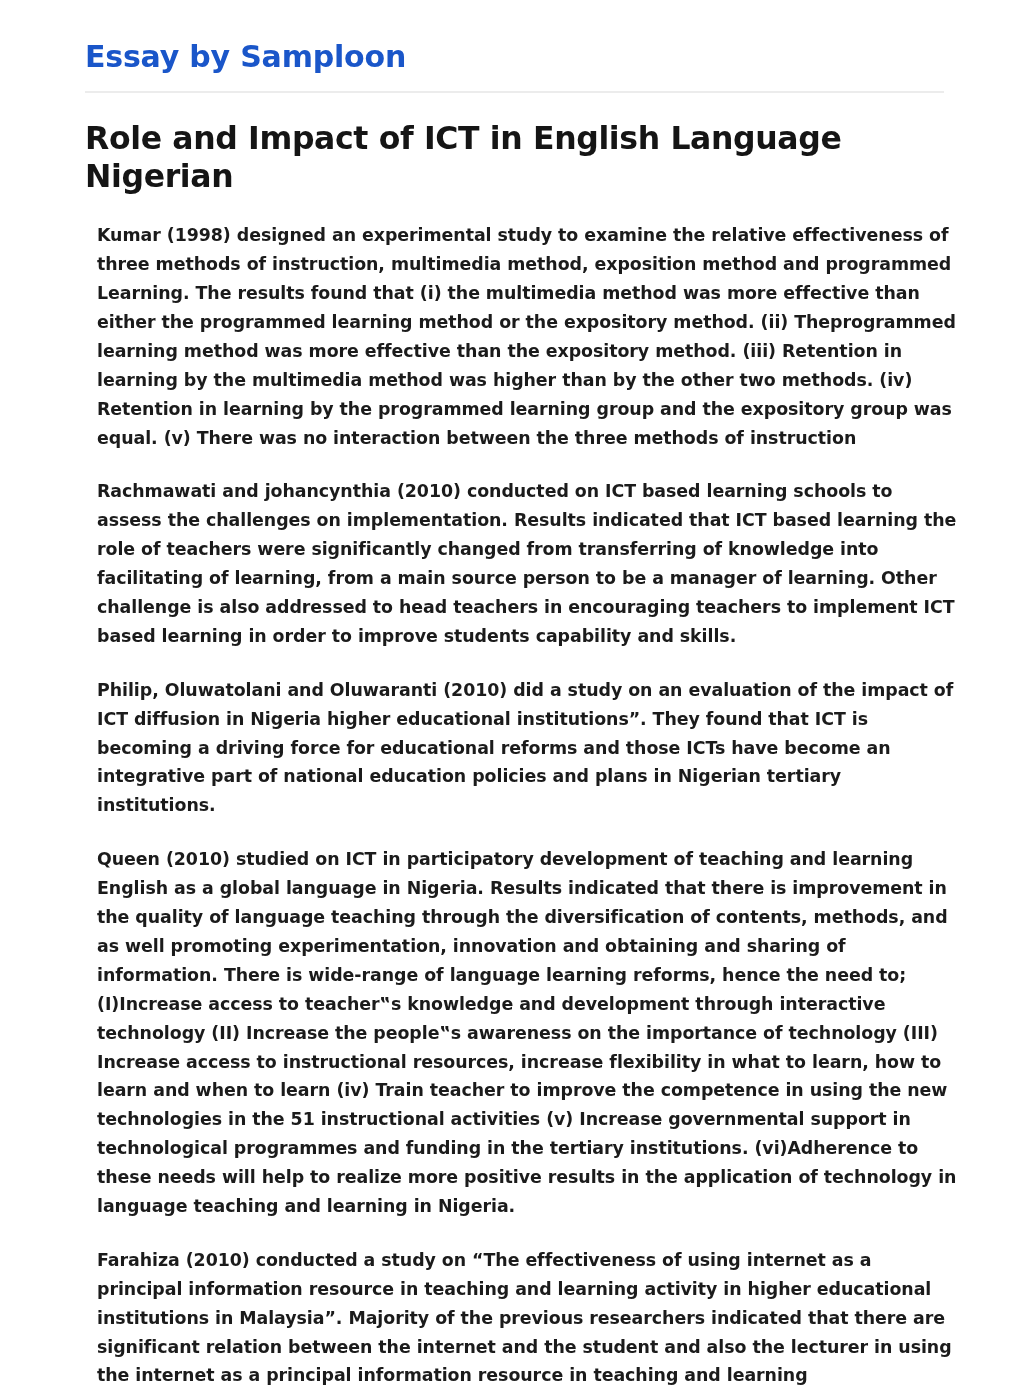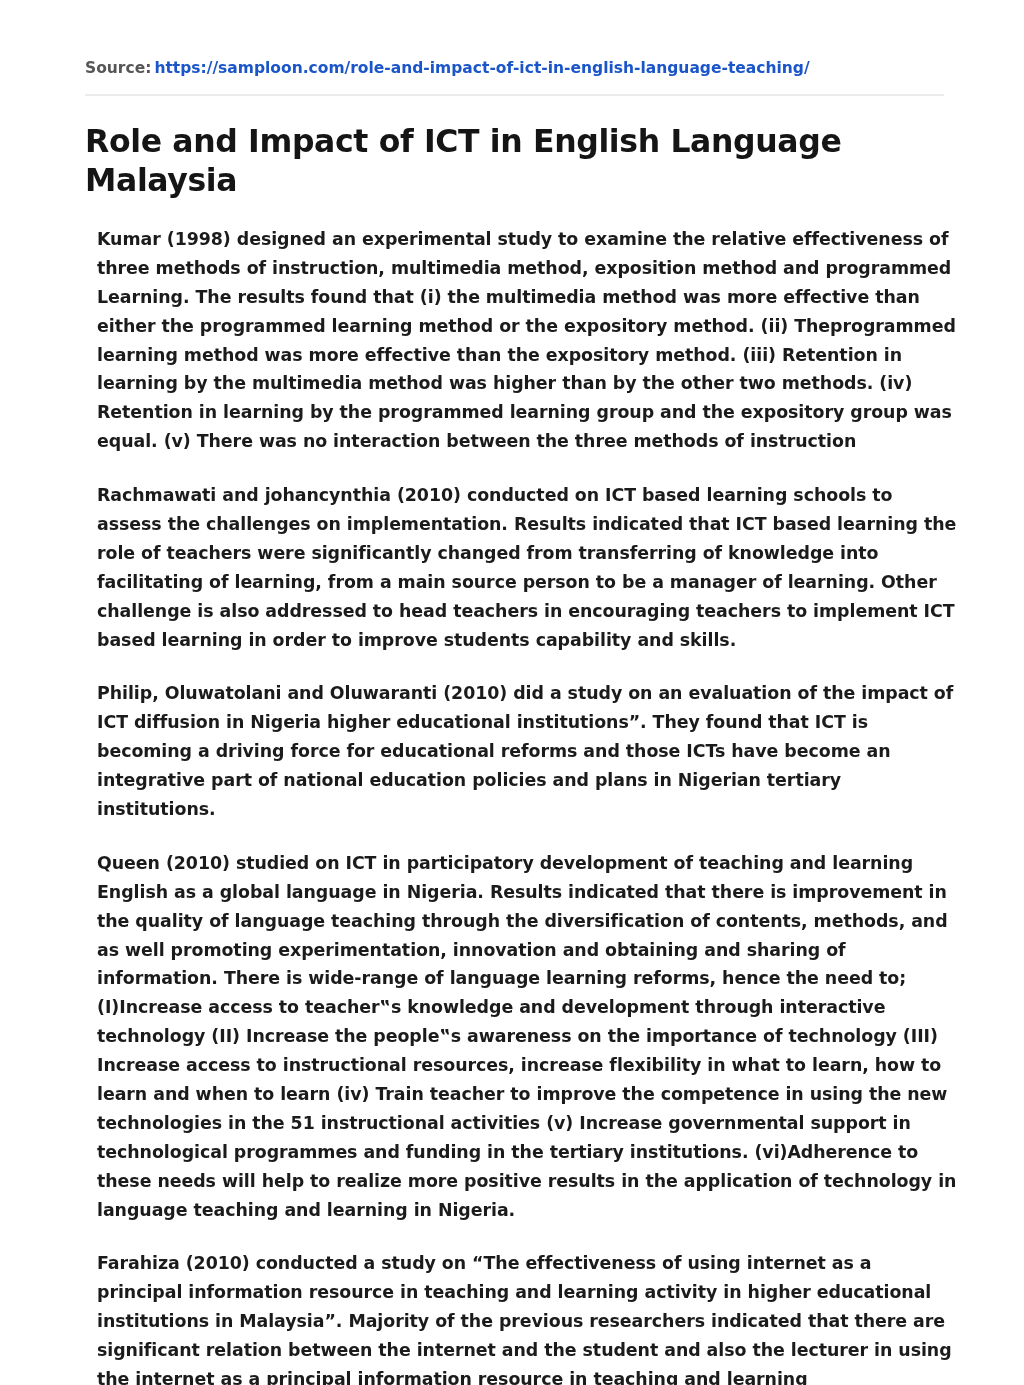--- a/index.html
+++ b/index.html
@@ -95,29 +95,27 @@
   }
   .article p:last-child { margin-bottom: 0; }
 </style>
 </head>
 <body>
 
 <div class="page">
   <div class="inner">
 
     <header>
+      <div class="site-logo">Essay by Samploon</div>
 
-      <div class="source-line">
-        <span class="source-label">Source:</span><a class="source-url" href="#">https://samploon.com/role-and-impact-of-ict-in-english-language-teaching/</a>
-      </div>
 
       <hr class="divider">
     </header>
 
-    <h1 class="doc-title">Role and Impact of ICT in English Language Malaysia</h1>
+    <h1 class="doc-title">Role and Impact of ICT in English Language Nigerian</h1>
 
     <article class="article">
       <p>Kumar (1998) designed an experimental study to examine the relative effectiveness of three methods of instruction, multimedia method, exposition method and programmed Learning. The results found that (i) the multimedia method was more effective than either the programmed learning method or the expository method. (ii) Theprogrammed learning method was more effective than the expository method. (iii) Retention in learning by the multimedia method was higher than by the other two methods. (iv) Retention in learning by the programmed learning group and the expository group was equal. (v) There was no interaction between the three methods of instruction</p>
       <p>Rachmawati and johancynthia (2010) conducted on ICT based learning schools to assess the challenges on implementation. Results indicated that ICT based learning the role of teachers were significantly changed from transferring of knowledge into facilitating of learning, from a main source person to be a manager of learning. Other challenge is also addressed to head teachers in encouraging teachers to implement ICT based learning in order to improve students capability and skills.</p>
       <p>Philip, Oluwatolani and Oluwaranti (2010) did a study on an evaluation of the impact of ICT diffusion in Nigeria higher educational institutions”. They found that ICT is becoming a driving force for educational reforms and those ICTs have become an integrative part of national education policies and plans in Nigerian tertiary institutions.</p>
       <p>Queen (2010) studied on ICT in participatory development of teaching and learning English as a global language in Nigeria. Results indicated that there is improvement in the quality of language teaching through the diversification of contents, methods, and as well promoting experimentation, innovation and obtaining and sharing of information. There is wide-range of language learning reforms, hence the need to; (I)Increase access to teacher‟s knowledge and development through interactive technology (II) Increase the people‟s awareness on the importance of technology (III) Increase access to instructional resources, increase flexibility in what to learn, how to learn and when to learn (iv) Train teacher to improve the competence in using the new technologies in the 51 instructional activities (v) Increase governmental support in technological programmes and funding in the tertiary institutions. (vi)Adherence to these needs will help to realize more positive results in the application of technology in language teaching and learning in Nigeria.</p>
       <p>Farahiza (2010) conducted a study on “The effectiveness of using internet as a principal information resource in teaching and learning activity in higher educational institutions in Malaysia”. Majority of the previous researchers indicated that there are significant relation between the internet and the student and also the lecturer in using the internet as a principal information resource in teaching and learning</p>
     </article>
 
   </div>

